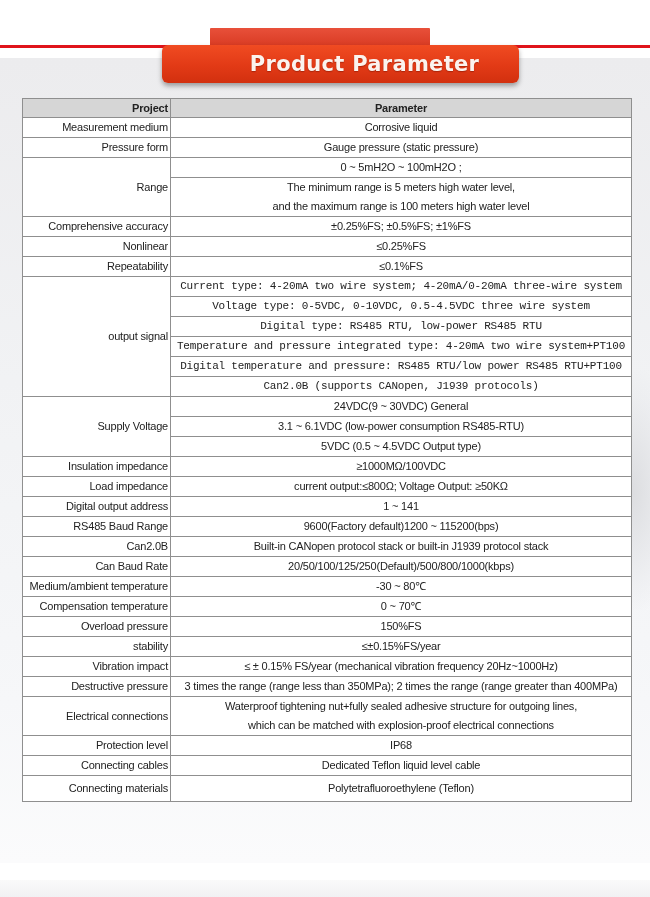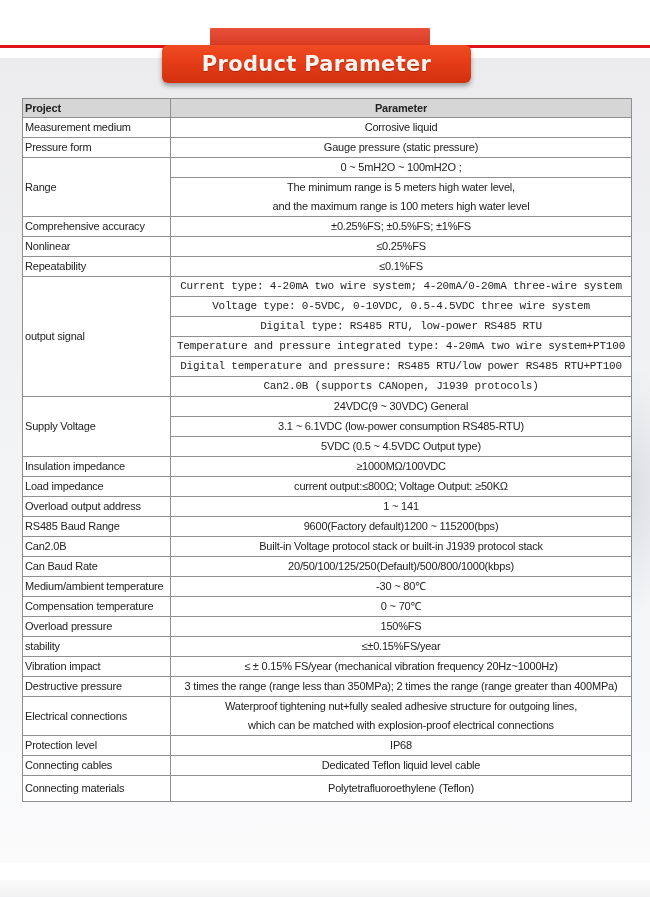--- a/index.html
+++ b/index.html
@@ -27,21 +27,21 @@
   .banner-tab {
     position: absolute; left: 210px; top: 28px; width: 220px; height: 19px;
     background: linear-gradient(to bottom, #e8503a, #d83a22);
     border-radius: 1px;
   }
   .banner {
     position: absolute; left: 162px; top: 45px; width: 309px; height: 38px;
     background: linear-gradient(to bottom, #f04b22 0%, #e23a16 55%, #d2300f 100%);
     border-radius: 6px;
     box-shadow: 0 3px 5px rgba(0,0,0,0.35);
-    display: flex; align-items: center; justify-content: center;
+    display: flex; align-items: center; justify-content: center; padding-left: 48px;
   }
   .banner-title {
     color: #fbf3ee; font-family: "DejaVu Sans", sans-serif; font-weight: bold;
     font-size: 21px; letter-spacing: 0.3px;
     text-shadow: 0 1px 1px rgba(120,20,0,0.5);
   }
   table.params {
     position: absolute; left: 22px; top: 98px; width: 610px;
     border-collapse: collapse; table-layout: fixed;
     font-size: 11px; color: #222;
@@ -50,21 +50,21 @@
   }
   table.params col.c1 { width: 148px; }
   table.params td, table.params th {
     border: 1px solid #8f8f8f; padding: 0 2px; height: 19px; line-height: 19px;
     white-space: nowrap; overflow: hidden;
     letter-spacing: -0.2px;
   }
   table.params th {
     background: #d6d6d6; font-weight: bold; height: 18px; line-height: 18px;
   }
-  table.params td.label, table.params th.label { text-align: left; }
+  table.params td.label, table.params th.label { text-align: right; }
   table.params td.val, table.params th.val { text-align: center; }
   td.sub { height: 20px; line-height: 20px; font-family: Liberation Mono, monospace; }
   td.multi { line-height: 18px; height: 36px; white-space: normal; }
   tr.tall td { height: 25px; line-height: 25px; }
 </style>
 </head>
 <body>
 
 <div class="bg-band"></div>
 <div class="bg-swoosh"></div>
@@ -145,30 +145,30 @@
       </tr>
     <tr>
       <td class="label">Insulation impedance</td>
       <td class="val">≥1000MΩ/100VDC</td>
     </tr>
     <tr>
       <td class="label">Load impedance</td>
       <td class="val">current output:≤800Ω;  Voltage Output:  ≥50KΩ</td>
     </tr>
     <tr>
-      <td class="label">Overload output address</td>
+      <td class="label">Digital output address</td>
       <td class="val">1 ~ 141</td>
     </tr>
     <tr>
       <td class="label">RS485 Baud Range</td>
       <td class="val">9600(Factory default)1200 ~ 115200(bps)</td>
     </tr>
     <tr>
       <td class="label">Can2.0B</td>
-      <td class="val">Built-in Voltage protocol stack or built-in J1939 protocol stack</td>
+      <td class="val">Built-in CANopen protocol stack or built-in J1939 protocol stack</td>
     </tr>
     <tr>
       <td class="label">Can Baud Rate</td>
       <td class="val">20/50/100/125/250(Default)/500/800/1000(kbps)</td>
     </tr>
     <tr>
       <td class="label">Medium/ambient temperature</td>
       <td class="val">-30 ~ 80℃</td>
     </tr>
     <tr>

